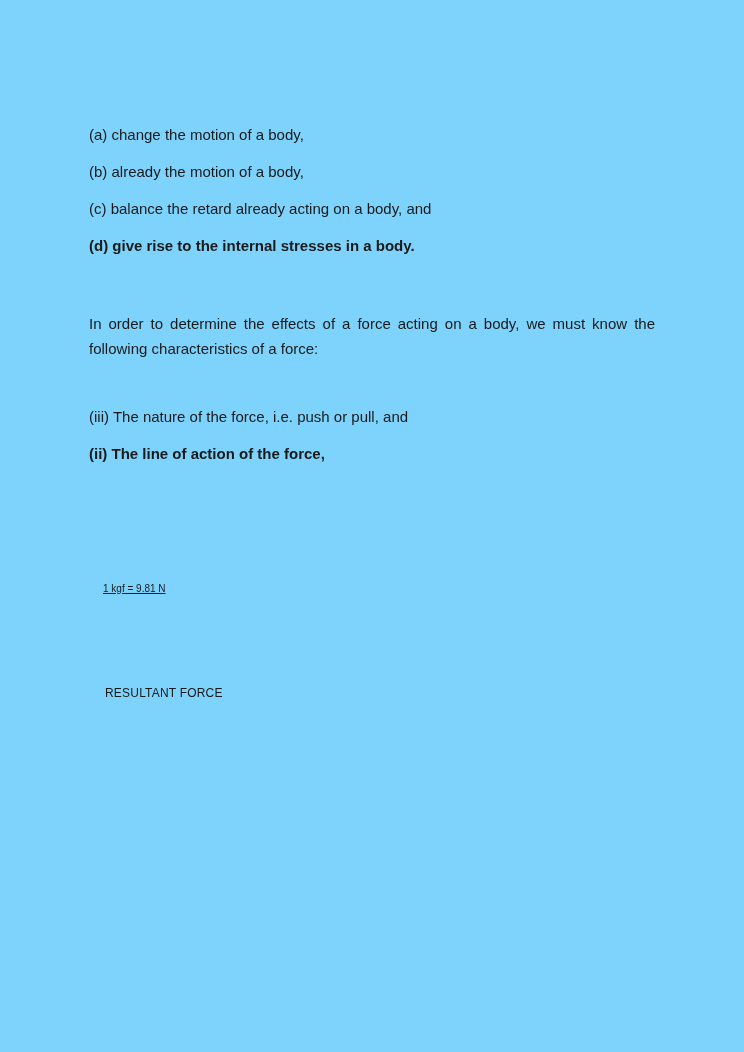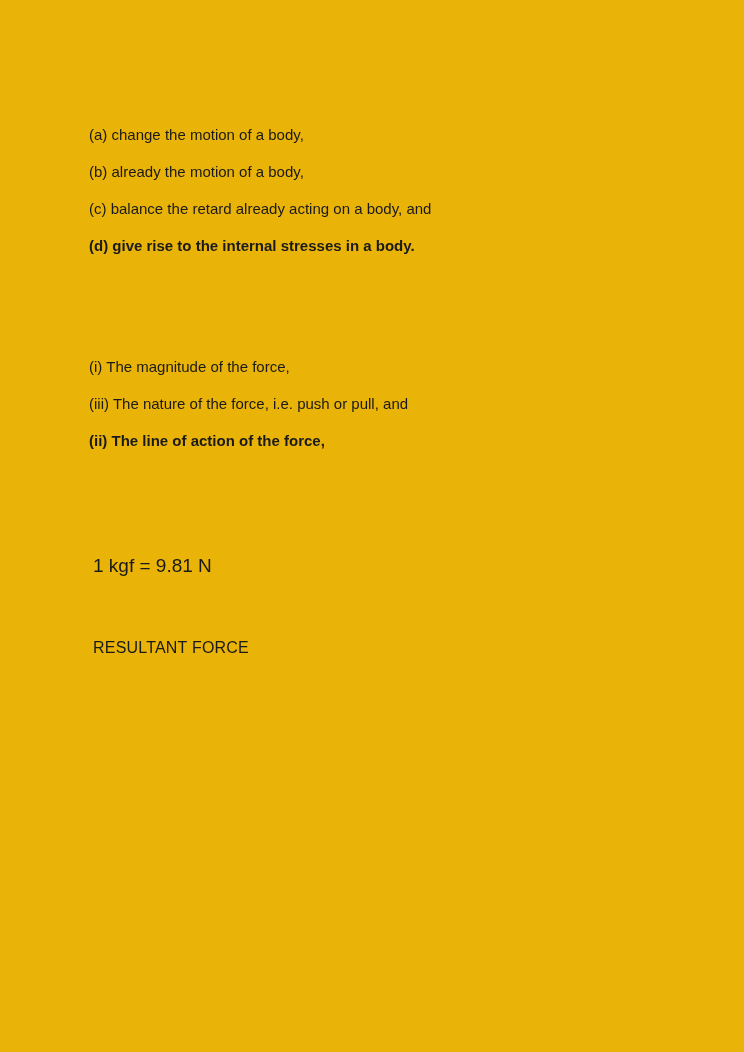--- a/index.html
+++ b/index.html
@@ -15,21 +15,21 @@
     color: #1a1a1a;
     overflow: hidden;
   }
 
   .page {
     position: absolute;
     top: 0;
     left: 0;
     width: 744px;
     height: 1052px;
-    background: #eab308;
+    background: #7dd3fc;
   }
 
   .content {
     position: absolute;
     left: 89px;
     top: 126px;
     width: 566px;
   }
 
   
@@ -49,31 +49,32 @@
   .para {
     font-size: 15px;
     line-height: 25px;
     margin: 0;
     text-align: justify;
     text-justify: inter-word;
   }
 
   
   .plain-line {
-    font-size: 19px;
+    font-size: 10px;
     line-height: 18px;
-    margin: 4px;
+    margin: 14px;
     text-align: left;
+    text-decoration: underline;
   }
 
   
   .heading {
-    font-size: 16px;
+    font-size: 12px;
     line-height: 18px;
-    margin: 4px;
+    margin: 16px;
     font-weight: normal;
     letter-spacing: 0.2px;
     text-align: left;
   }
 
   
   .block-gap-lg { height: 56px; }
   .block-gap-md { height: 47px; }
   .block-gap-xs { height: 20px; }
 
@@ -87,25 +88,25 @@
 
     <div class="group">
       <p class="list-line">(a) change the motion of a body,</p>
       <p class="list-line">(b) already the motion of a body,</p>
       <p class="list-line">(c) balance the retard already acting on a body, and</p>
       <p class="list-line">(d) give rise to the internal stresses in a body.</p>
     </div>
 
     <div class="block-gap-lg"></div>
 
+    <p class="para">In order to determine the effects of a force acting on a body, we must know the following characteristics of a force:</p>
 
     <div class="block-gap-md"></div>
 
     <div class="group">
-      <p class="list-line">(i) The magnitude of the force,</p>
       <p class="list-line">(iii) The nature of the force, i.e. push or pull, and</p>
       <p class="list-line">(ii) The line of action of the force,</p>
     </div>
 
     <div class="block-gap-lg"></div>
 
 
     <div class="block-gap-md"></div>
 
     <p class="plain-line">1 kgf = 9.81 N</p>

